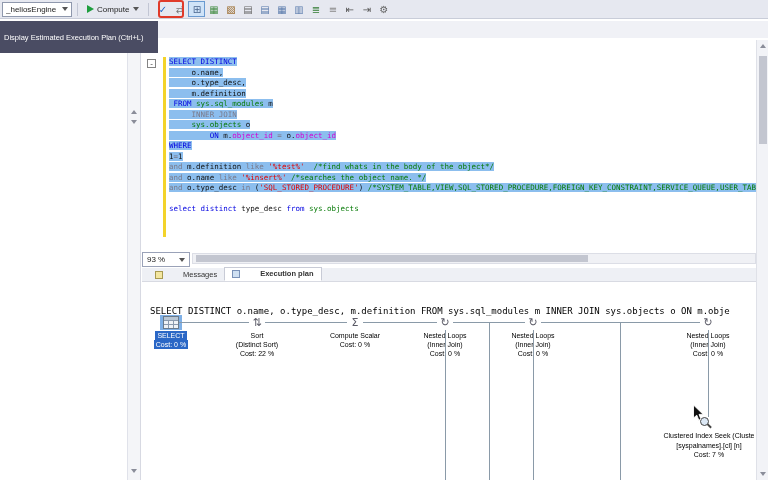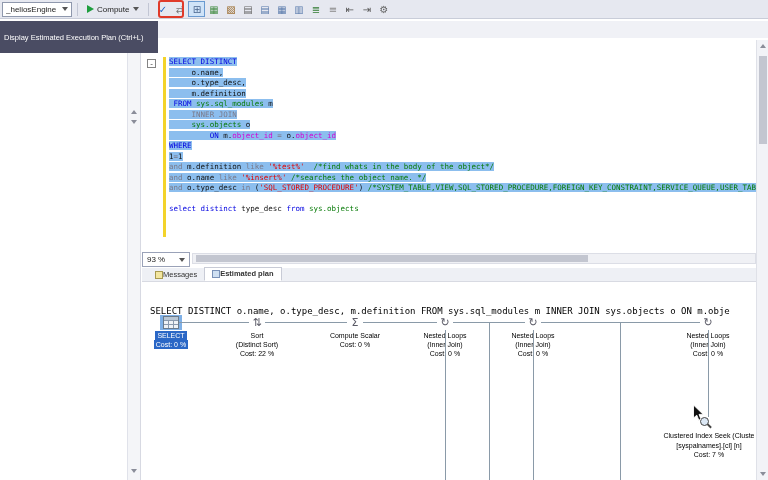--- a/index.html
+++ b/index.html
@@ -64,21 +64,21 @@
   
   .zoom-combo{position:absolute;left:142px;top:252px;width:48px;height:15px;background:#fff;
               border:1px solid #9aa2b8;font-size:8px;display:flex;align-items:center;padding:0 4px;gap:2px}
   .hscroll{position:absolute;left:192px;top:253px;width:564px;height:11px;background:#f0f1f5;
            border:1px solid #dcdee6}
   .hthumb{position:absolute;left:3px;top:1px;width:392px;height:7px;background:#c3c6d0}
 
   
   .res-tabs{position:absolute;left:142px;top:268px;width:614px;height:14px;background:#eef0f5;
             display:flex;align-items:flex-end;padding-left:6px;border-bottom:1px solid #d8dae2}
-  .res-tab{font-size:7.5px;padding:1px 7px 2px 7px;display:flex;gap:0;align-items:center;color:#333}
+  .res-tab{font-size:7.5px;padding:1px 7px 2px 7px;display:flex;gap:20px;align-items:center;color:#333}
   .res-tab.active{background:#fff;border:1px solid #c8cbd6;border-bottom:1px solid #fff;font-weight:bold}
   .tab-ic{width:8px;height:8px;display:inline-block}
   .messages-icon{background:#f3e6a0;border:1px solid #a89a50}
   .execution-plan-icon{background:#cfe0f2;border:1px solid #7a92b8}
 
   
   .plan{position:absolute;left:142px;top:282px;width:614px;height:198px;background:#fff;overflow:hidden}
   .plan-header{position:absolute;left:8px;top:2px;font-family:"DejaVu Sans Mono",monospace;
                font-size:9px;line-height:11px;white-space:pre;color:#000}
   #plan-diagram{position:absolute;inset:0}
@@ -177,21 +177,21 @@
     <div class="hthumb"></div>
   </div>
 
   <div class="res-tabs">
       <div class="res-tab">
         <span class="tab-ic messages-icon"></span>
         <span>Messages</span>
       </div>
       <div class="res-tab active">
         <span class="tab-ic execution-plan-icon"></span>
-        <span>Estimated plan</span>
+        <span>Execution plan</span>
       </div>
     </div>
 
   <div class="plan">
     <div class="plan-header">
       <div>SELECT DISTINCT o.name, o.type_desc, m.definition FROM sys.sql_modules m INNER JOIN sys.objects o ON m.obje</div>
     </div>
     <div id="plan-diagram">
         <div class="node selected" style="left: -19px;">
           <span class="nicon-wrap">

